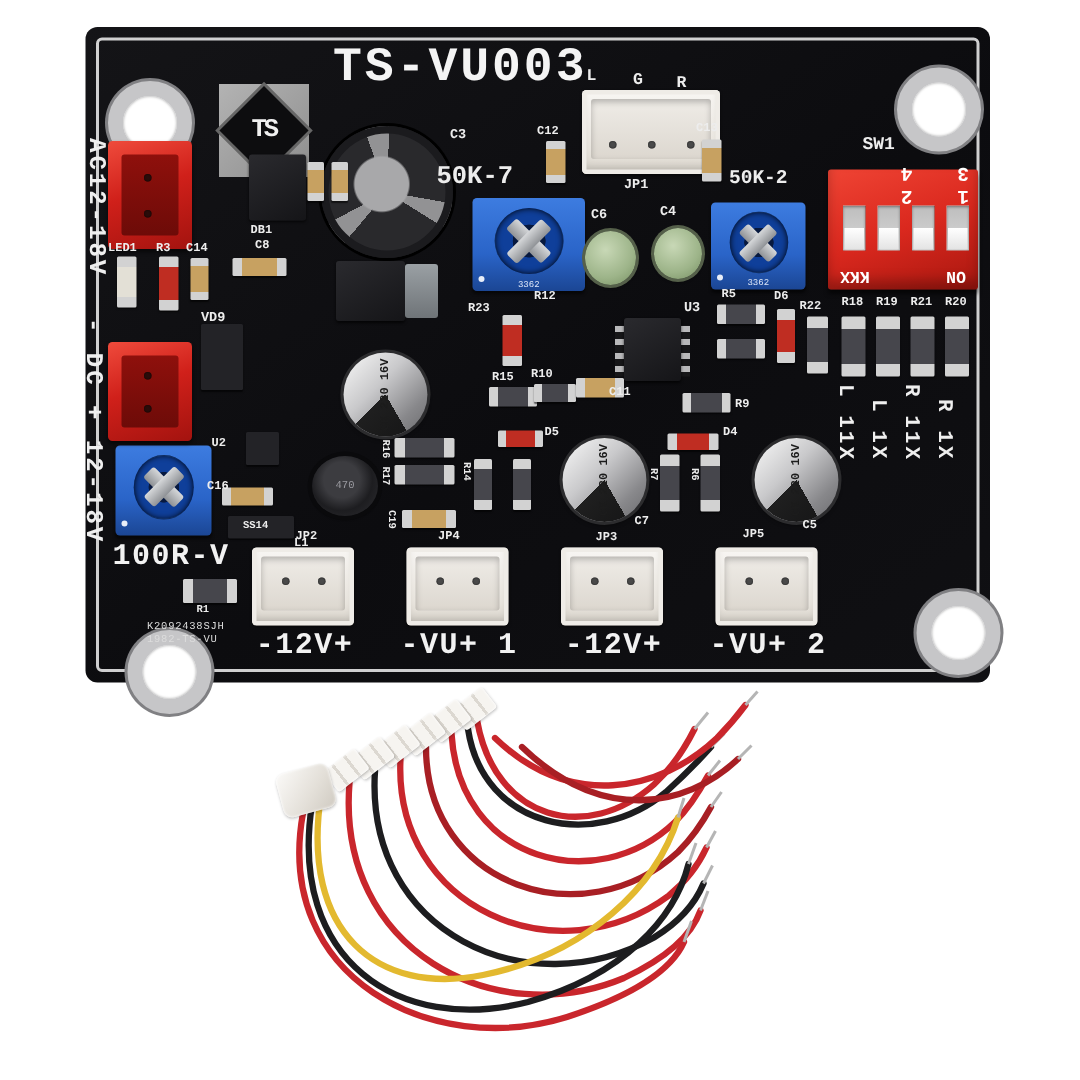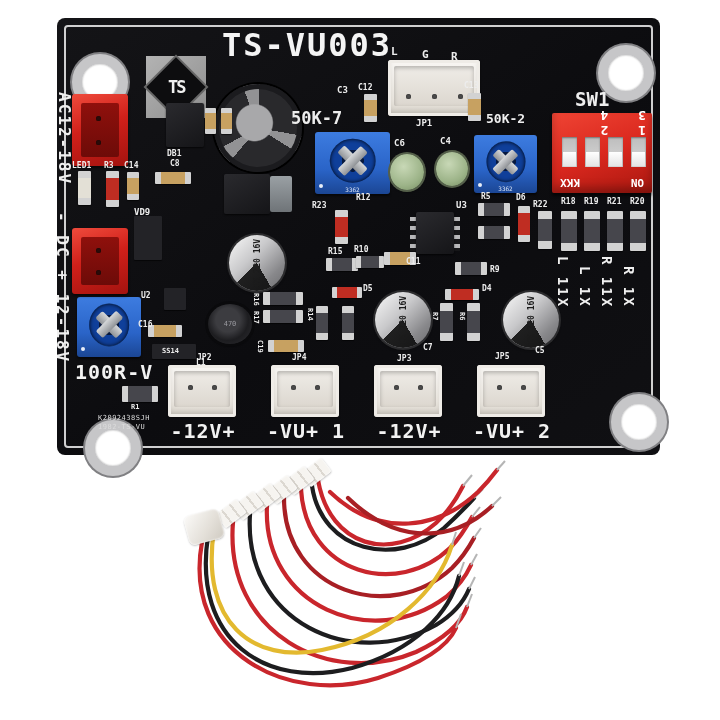--- a/index.html
+++ b/index.html
@@ -1,18 +1,18 @@
 <!DOCTYPE html>
 <html><head>
 <meta charset="utf-8">
 <style>
   html,body{margin:0;padding:0;background:#fff;}
   body{width:720px;height:720px;overflow:hidden;font-family:"DejaVu Sans Mono","Liberation Mono",monospace;}
   #stage{position:relative;width:720px;height:720px;background:#fff;}
-  .abs{position:absolute;}
+  .abs{position:absolute;font-family:Liberation Mono, monospace;}
   
   .pcb{left:57px;top:18px;width:603px;height:437px;background:linear-gradient(145deg,#141417 0%,#0c0c0f 55%,#101013 100%);border-radius:8px;}
   .silk-border{position:absolute;left:7px;top:7px;right:7px;bottom:7px;border:2px solid rgba(242,242,242,.85);border-radius:4px;}
   .hole{width:36px;height:36px;border-radius:50%;background:#fff;border:10px solid #c6c6c8;box-shadow:0 0 0 2px #808083, inset 0 0 2px #999;}
   .title{color:#f4f4f4;font-size:32px;font-weight:700;letter-spacing:2px;}
   
   .logo{left:146px;top:56px;width:60px;height:62px;background:linear-gradient(135deg,#b3b3b3,#8e8e8e);display:flex;align-items:center;justify-content:center;}
   .logo .diamond{width:42px;height:42px;background:#0d0d0f;transform:rotate(45deg);display:flex;align-items:center;justify-content:center;box-shadow:0 0 0 2px #666;}
   .logo .diamond span{transform:rotate(-45deg);color:#f0f0f0;font-weight:700;font-size:17px;letter-spacing:-2px;}
   
@@ -224,30 +224,30 @@
       <div class="smd" style="left: 538px; top: 211px; width: 14px; height: 38px; background: linear-gradient(rgb(210, 210, 210) 0px, rgb(210, 210, 210) 20%, rgb(70, 70, 76) 20%, rgb(70, 70, 76) 80%, rgb(210, 210, 210) 80%);"></div>
       <div class="smd" style="left: 561px; top: 211px; width: 16px; height: 40px; background: linear-gradient(rgb(210, 210, 210) 0px, rgb(210, 210, 210) 20%, rgb(70, 70, 76) 20%, rgb(70, 70, 76) 80%, rgb(210, 210, 210) 80%);"></div>
       <div class="smd" style="left: 584px; top: 211px; width: 16px; height: 40px; background: linear-gradient(rgb(210, 210, 210) 0px, rgb(210, 210, 210) 20%, rgb(70, 70, 76) 20%, rgb(70, 70, 76) 80%, rgb(210, 210, 210) 80%);"></div>
       <div class="smd" style="left: 607px; top: 211px; width: 16px; height: 40px; background: linear-gradient(rgb(210, 210, 210) 0px, rgb(210, 210, 210) 20%, rgb(70, 70, 76) 20%, rgb(70, 70, 76) 80%, rgb(210, 210, 210) 80%);"></div>
       <div class="smd" style="left: 630px; top: 211px; width: 16px; height: 40px; background: linear-gradient(rgb(210, 210, 210) 0px, rgb(210, 210, 210) 20%, rgb(70, 70, 76) 20%, rgb(70, 70, 76) 80%, rgb(210, 210, 210) 80%);"></div>
       <div class="smd" style="left: 134px; top: 216px; width: 28px; height: 44px; background: rgb(35, 35, 39);"></div>
       <div class="smd" style="left: 152px; top: 344px; width: 44px; height: 15px; background: rgb(35, 35, 39);"></div>
       <div class="smd" style="left: 164px; top: 288px; width: 22px; height: 22px; background: rgb(35, 35, 39);"></div>
     </div>
   <div class="abs" id="labels-layer" style="left:0;top:0;">
-      <span class="slk" style="left: 300px; top: 86px; margin-left: 37px;">C3</span>
+      <span class="slk" style="left: 300px; top: 86px;">C3</span>
       <span class="slk" style="left: 358px; top: 84px; font-size: 8px;">C12</span>
       <span class="slk" style="left: 464px; top: 82px; font-size: 8px;">C13</span>
       <span class="slk" style="left: 391px; top: 46px; font-size: 11px;">L</span>
       <span class="slk" style="left: 422px; top: 49px; font-size: 11px;">G</span>
       <span class="slk" style="left: 451px; top: 51px; font-size: 11px;">R</span>
       <span class="slk" style="left: 416px; top: 119px; font-size: 9px;">JP1</span>
       <span class="slk" style="left: 291px; top: 110px; font-size: 17px;">50K-7</span>
       <span class="slk" style="left: 486px; top: 112px; font-size: 13px;">50K-2</span>
-      <span class="slk" style="left: 575px; top: 90px; font-size: 19px;">SW1</span>
+      <span class="slk" style="left: 575px; top: 90px; font-size: 12px;">SW1</span>
       <span class="slk" style="left: 394px; top: 139px;">C6</span>
       <span class="slk" style="left: 440px; top: 137px;">C4</span>
       <span class="slk" style="left: 356px; top: 194px; font-size: 8px;">R12</span>
       <span class="slk" style="left: 312px; top: 202px; font-size: 8px;">R23</span>
       <span class="slk" style="left: 456px; top: 201px;">U3</span>
       <span class="slk" style="left: 481px; top: 193px; font-size: 8px;">R5</span>
       <span class="slk" style="left: 516px; top: 194px; font-size: 8px;">D6</span>
       <span class="slk" style="left: 328px; top: 248px; font-size: 8px;">R15</span>
       <span class="slk" style="left: 354px; top: 246px; font-size: 8px;">R10</span>
       <span class="slk" style="left: 406px; top: 258px; font-size: 8px;">C11</span>

